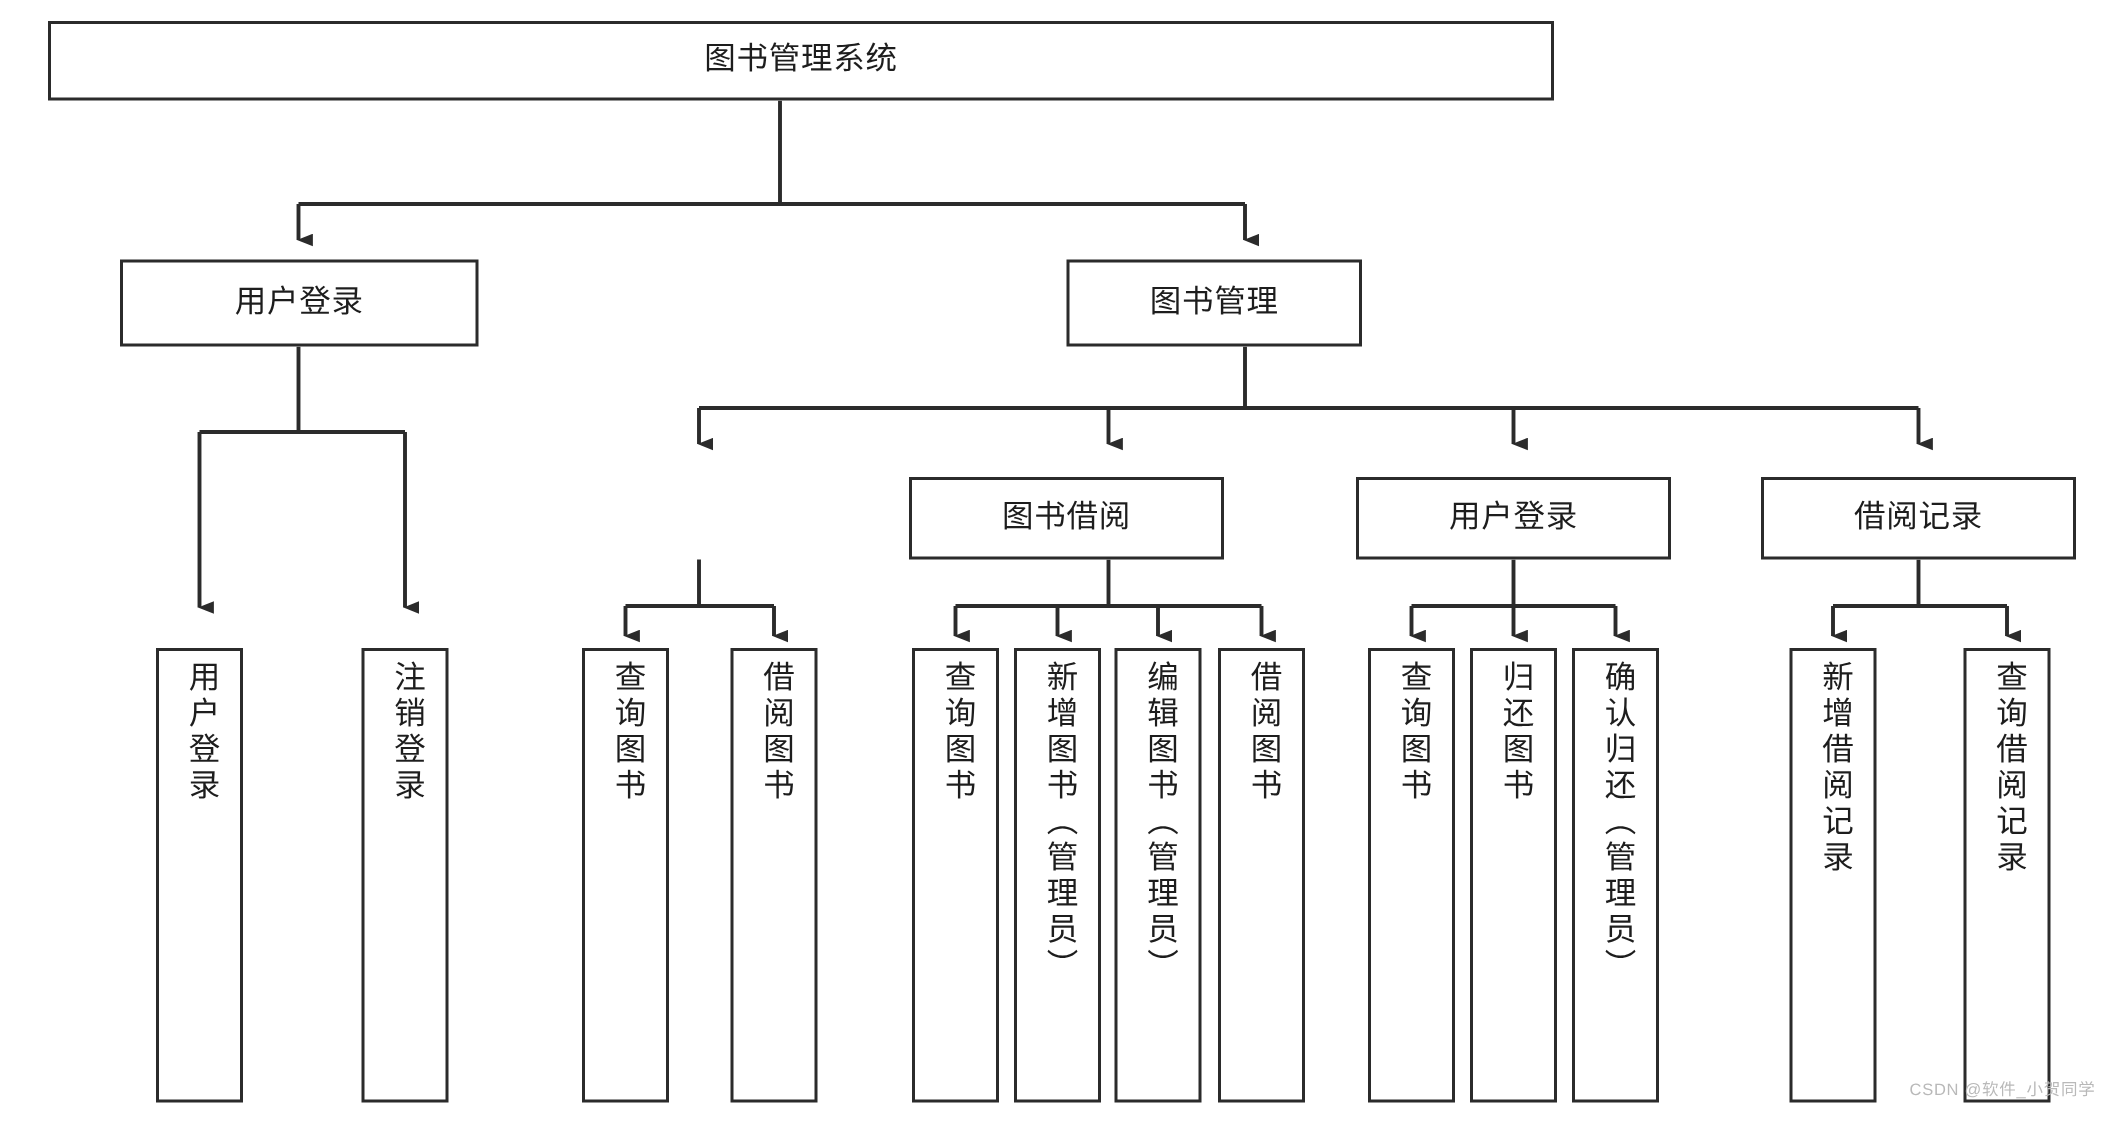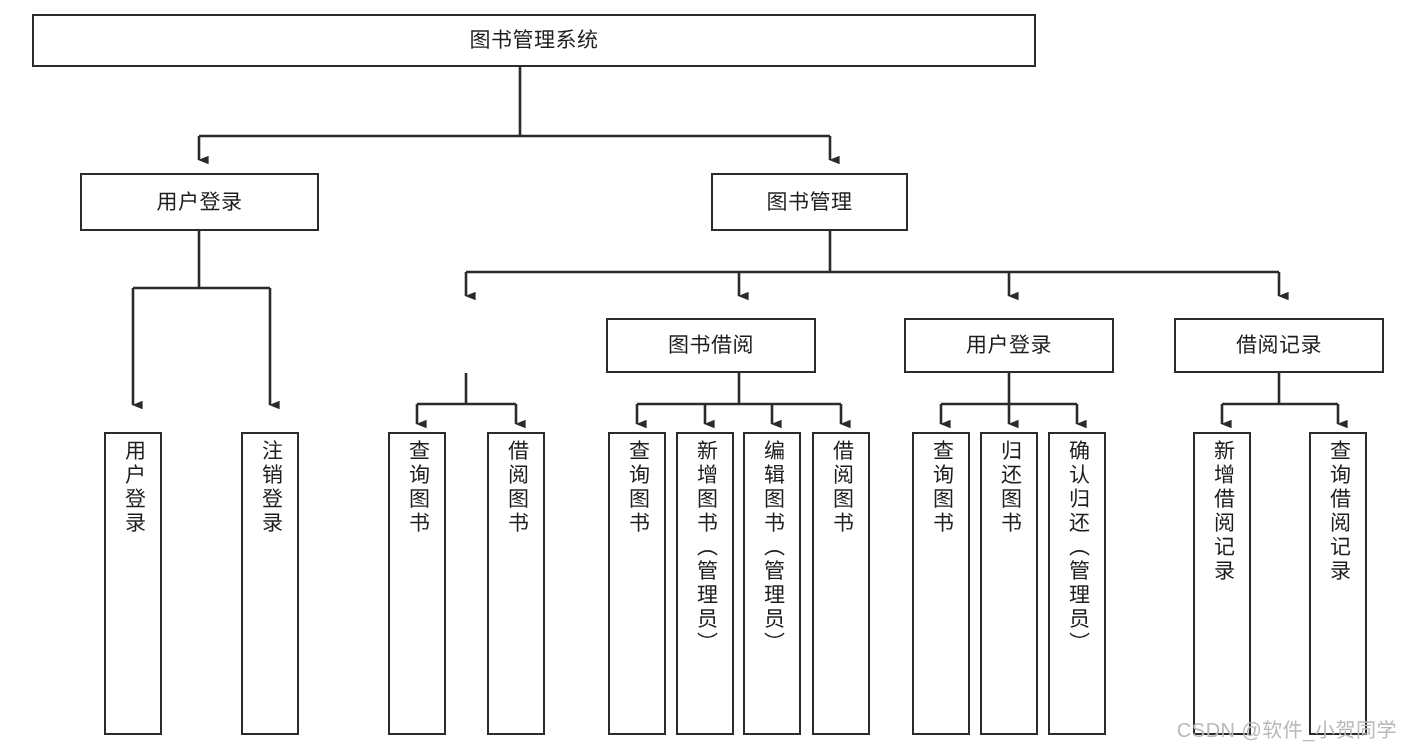--- a/index.html
+++ b/index.html
@@ -57,23 +57,23 @@
     writing-mode: vertical-rl;
     text-orientation: upright;
     -webkit-text-orientation: upright;
     letter-spacing: 3px;
     font-size: 21px;
     white-space: nowrap;
   }
   .watermark {
     position: absolute;
     right: 8px;
-    bottom: 4px;
+    bottom: 14px;
     color: #b9b9b9;
-    font-size: 20px;
+    font-size: 11px;
     letter-spacing: 0.5px;
     white-space: nowrap;
     z-index: 3;
     font-family: "Liberation Sans", "DejaVu Sans", sans-serif;
   }
 </style>
 </head>
 <body>
 
 <div id="diagram-root">

